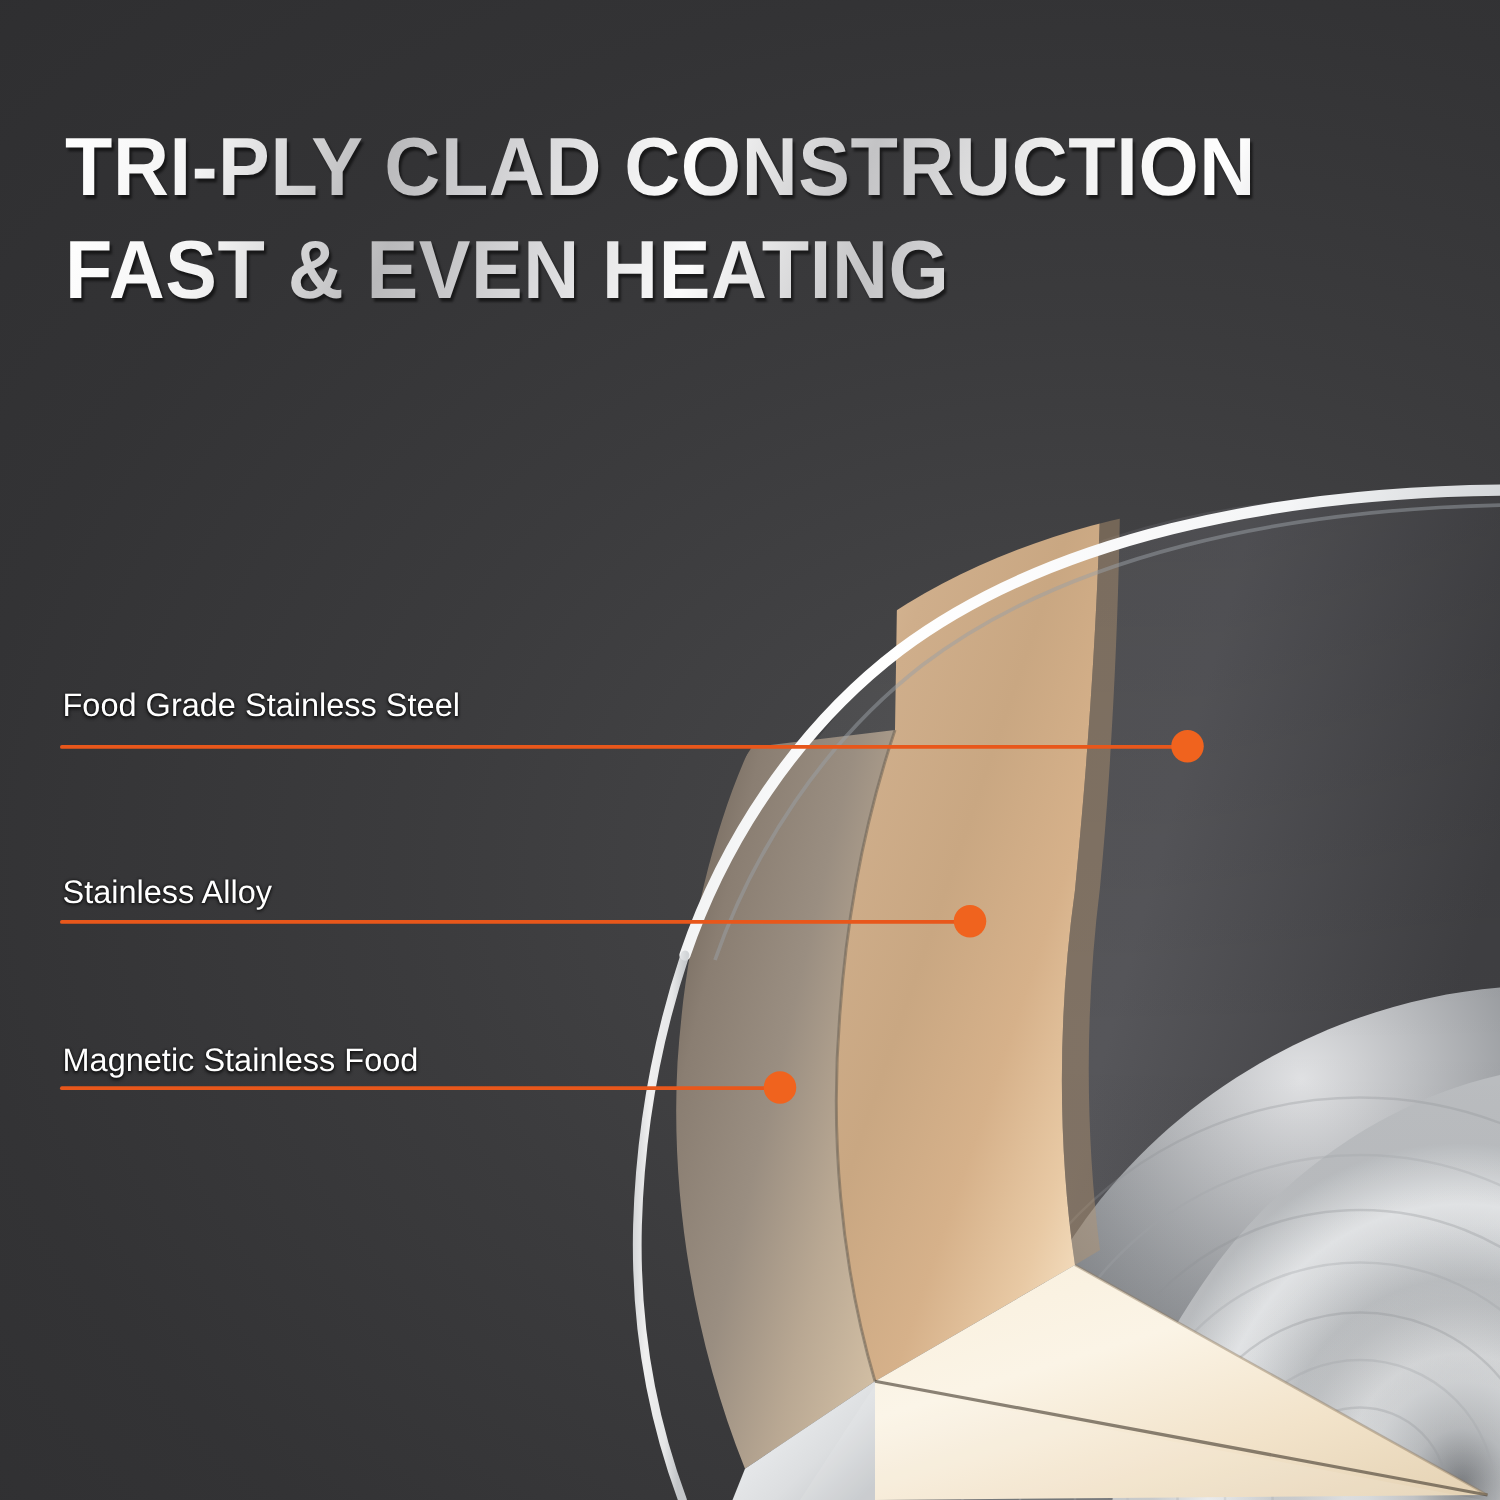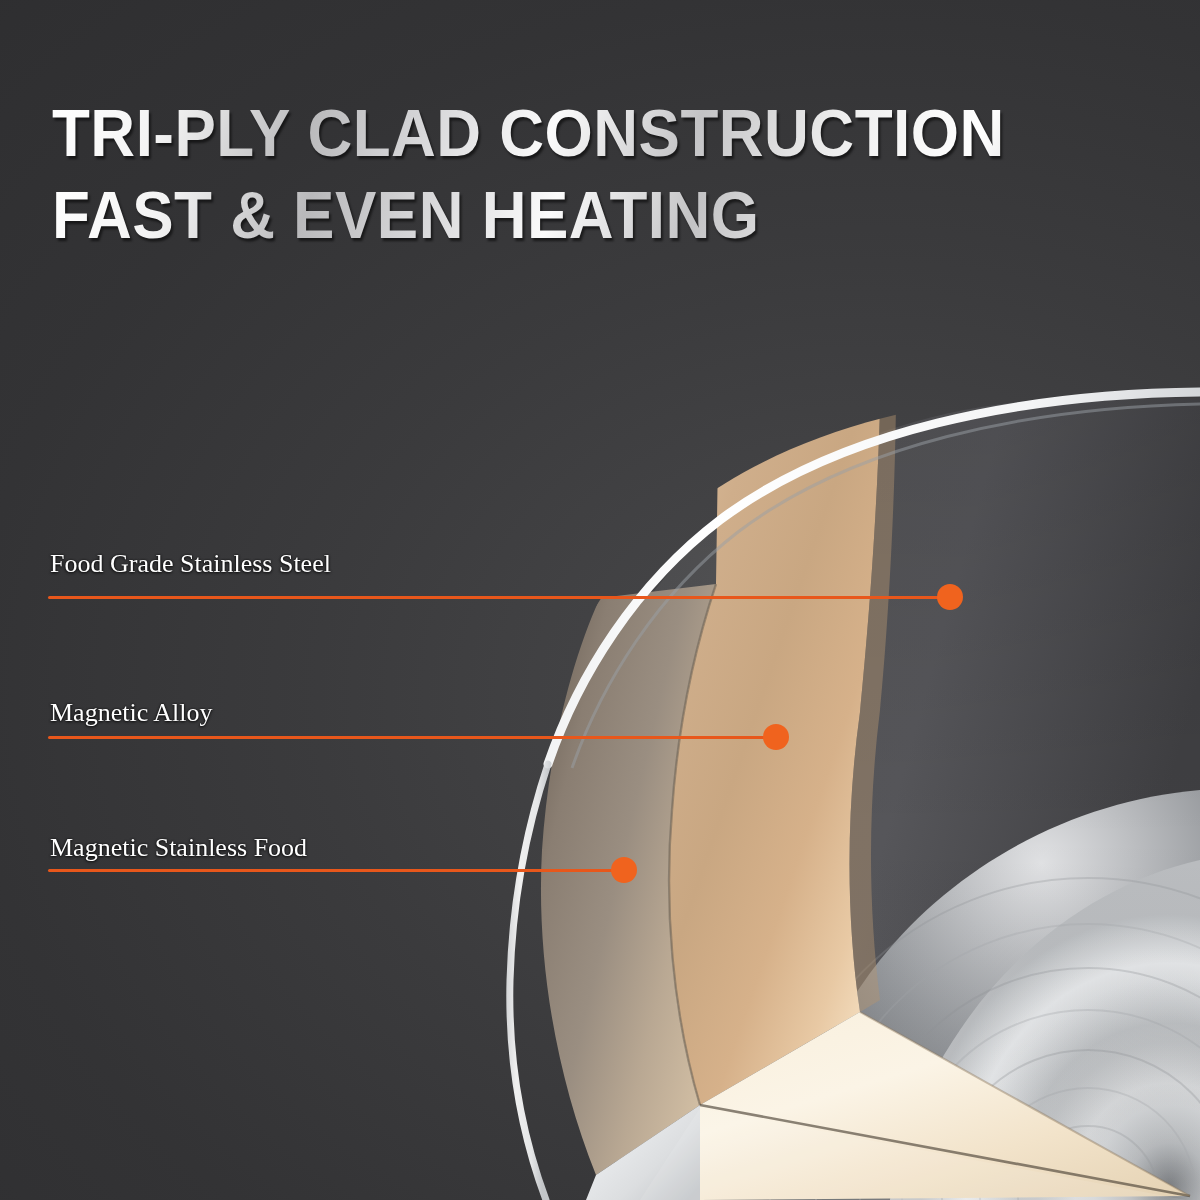--- a/index.html
+++ b/index.html
@@ -64,21 +64,20 @@
     width: 1200px;
     height: 1200px;
     z-index: 10;
   }
 
   
   #callouts {
     position: absolute;
     inset: 0;
     z-index: 30;
-    font-family: Liberation Serif, serif;
   }
   .callout {
     position: absolute;
     left: 0;
   }
   .callout-label {
     position: absolute;
     left: 50px;
     font-size: 26px;
     font-weight: 400;
@@ -293,21 +292,21 @@
 
   <div id="callouts">
 
     <div class="callout">
       <div class="callout-label" style="top:549px;">Food Grade Stainless Steel</div>
       <div class="callout-rule" style="left:48px; top:596px; width:905px; background:#E8571B;"></div>
       <div class="callout-dot" style="left:950px; top:597px; background:#F0631E;"></div>
     </div>
 
     <div class="callout">
-      <div class="callout-label" style="top:698px;">Magnetic Alloy</div>
+      <div class="callout-label" style="top:698px;">Stainless Alloy</div>
       <div class="callout-rule" style="left:48px; top:736px; width:730px; background:#E8571B;"></div>
       <div class="callout-dot" style="left:776px; top:737px; background:#F0631E;"></div>
     </div>
 
     <div class="callout">
       <div class="callout-label" style="top:833px;">Magnetic Stainless Food</div>
       <div class="callout-rule" style="left:48px; top:869px; width:578px; background:#E8571B;"></div>
       <div class="callout-dot" style="left:624px; top:870px; background:#F0631E;"></div>
     </div>
 

